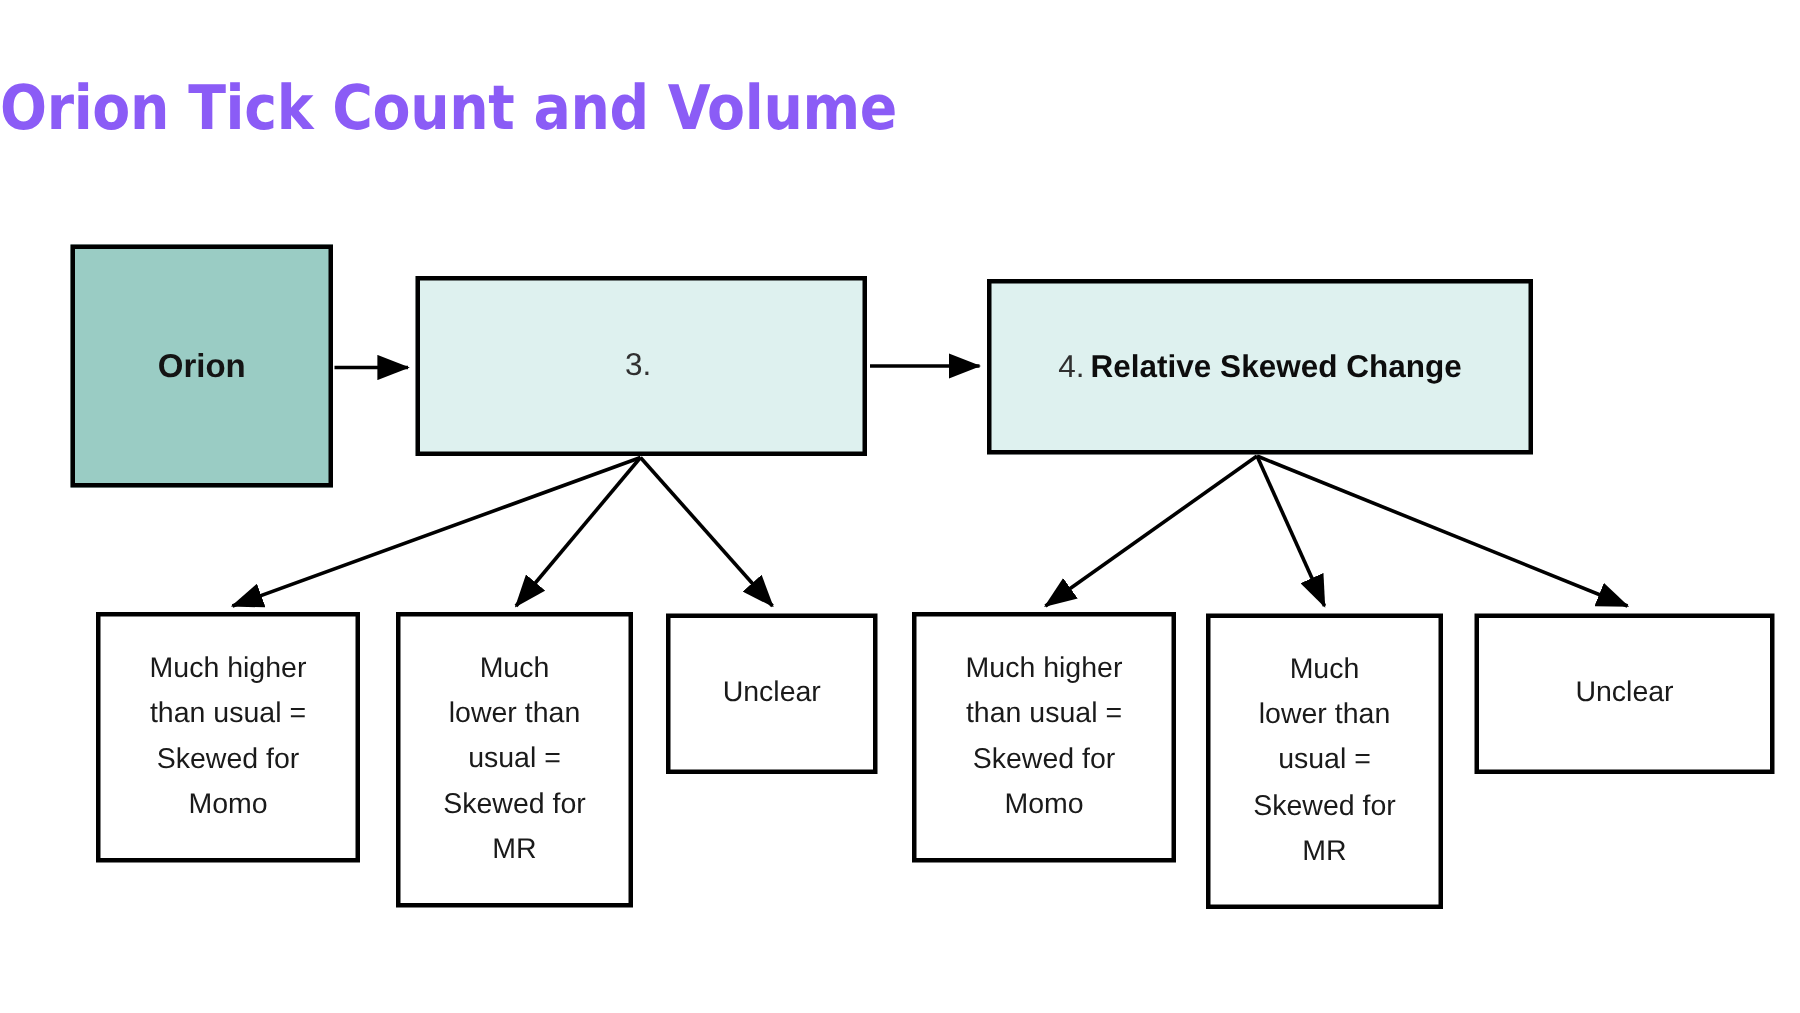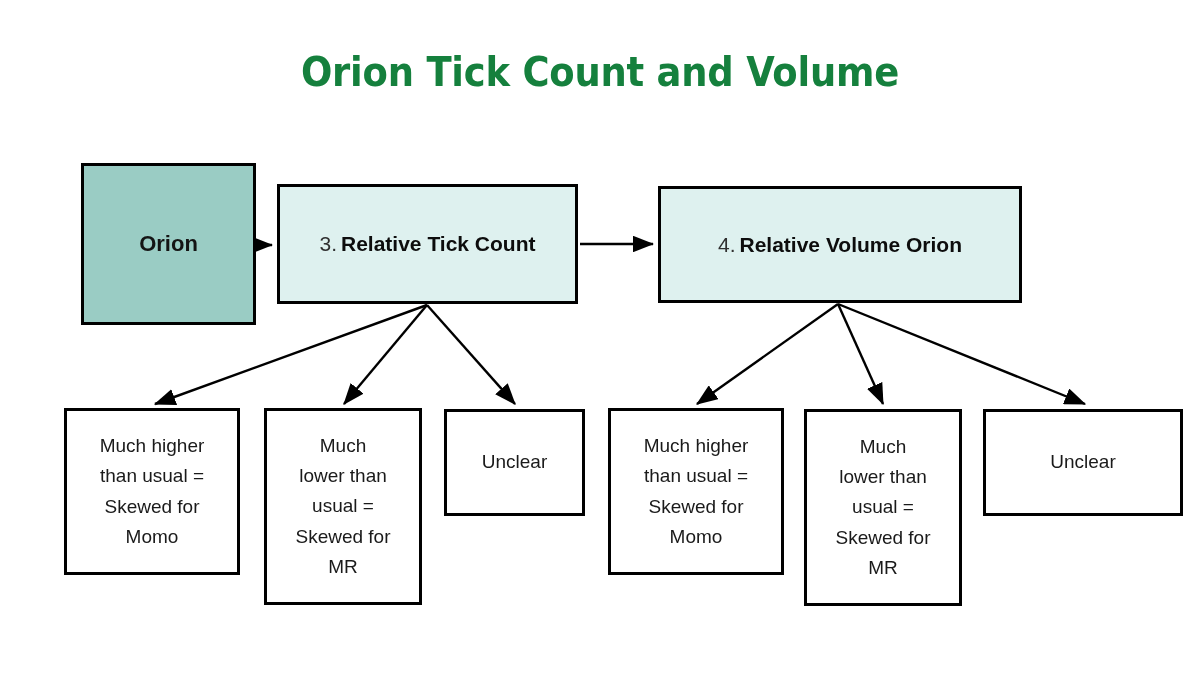--- a/index.html
+++ b/index.html
@@ -17,26 +17,26 @@
     background: #ffffff;
     overflow: hidden;
   }
 
   
   .title {
     position: absolute;
     left: 0;
     top: 48px;
     width: 1200px;
-    text-align: center;
+    text-align: left;
     font-family: "DejaVu Sans Condensed", "Liberation Sans Narrow", "Liberation Sans", sans-serif;
     font-size: 41px;
     font-weight: bold;
     letter-spacing: -0.2px;
-    color: #15803d;
+    color: #8b5cf6;
     white-space: nowrap;
   }
 
   
   .node {
     position: absolute;
     box-sizing: border-box;
     border: 3px solid #000000;
     background: #ffffff;
     display: flex;
@@ -134,32 +134,31 @@
 
     <line x1="427" y1="305" x2="155" y2="404" stroke="#000000" stroke-width="2.4" marker-end="url(#arrowhead)"></line>
     <line x1="427" y1="305" x2="344" y2="404" stroke="#000000" stroke-width="2.4" marker-end="url(#arrowhead)"></line>
     <line x1="427" y1="305" x2="515" y2="404" stroke="#000000" stroke-width="2.4" marker-end="url(#arrowhead)"></line>
 
     <line x1="838" y1="304" x2="697" y2="404" stroke="#000000" stroke-width="2.4" marker-end="url(#arrowhead)"></line>
     <line x1="838" y1="304" x2="883" y2="404" stroke="#000000" stroke-width="2.4" marker-end="url(#arrowhead)"></line>
     <line x1="838" y1="304" x2="1085" y2="404" stroke="#000000" stroke-width="2.4" marker-end="url(#arrowhead)"></line>
   </svg>
 
-  <div class="node node-root" style="left:47px; top:163px; width:175px; height:162px;margin-left:34px;">
+  <div class="node node-root" style="left:47px; top:163px; width:175px; height:162px;">
     <span>Orion</span>
   </div>
 
   <div class="node node-stage" style="left:277px; top:184px; width:301px; height:120px;">
     <span class="stage-num">3.</span>
-    <span class="stage-label">Relative Tick Count</span>
   </div>
 
   <div class="node node-stage" style="left:658px; top:186px; width:364px; height:117px;">
     <span class="stage-num">4.</span>
-    <span class="stage-label">Relative Volume Orion</span>
+    <span class="stage-label">Relative Skewed Change</span>
   </div>
 
   <div class="node node-leaf" style="left:64px; top:408px; width:176px; height:167px;">
     <span>
       <span class="leaf-text">Much higher</span>
       <span class="leaf-text">than usual =</span>
       <span class="leaf-text">Skewed for</span>
       <span class="leaf-text">Momo</span>
     </span>
   </div>

